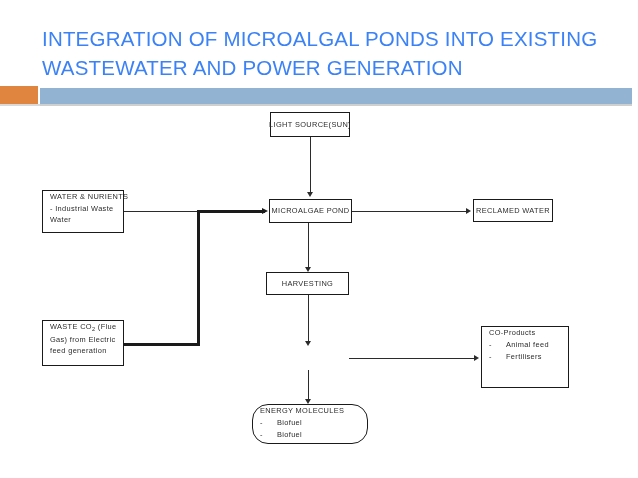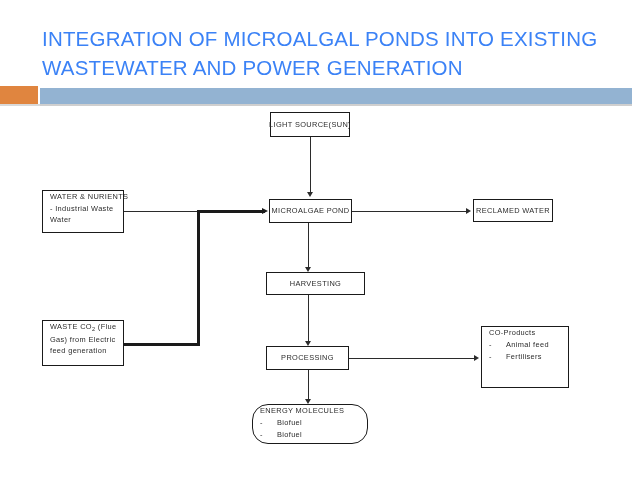--- a/index.html
+++ b/index.html
@@ -168,35 +168,32 @@
   </div>
 
   <div class="box center-text" style="left:269px; top:199px; width:83px; height:24px;">
     <span class="line">MICROALGAE POND</span>
   </div>
 
   <div class="box center-text" style="left:473px; top:199px; width:80px; height:23px;">
     <span class="line">RECLAMED WATER</span>
   </div>
 
-  <div class="box center-text" style="left:266px; top:272px; width:99px; height:23px;">
+  <div class="box center-text" style="left:266px; top:272px; width:83px; height:23px;">
     <span class="line">HARVESTING</span>
   </div>
 
   <div class="box left-text" style="left:42px; top:320px; width:82px; height:46px;">
     <div class="inner">
       <span class="line"><span>WASTE CO</span><sub>2</sub><span>  (Flue</span></span>
       <span class="line">Gas) from Electric</span>
       <span class="line">feed generation</span>
     </div>
   </div>
 
-  <div class="box center-text" style="left:266px; top:346px; width:83px; height:24px;">
-    <span class="line">PROCESSING</span>
-  </div>
 
   <div class="box left-text" style="left:481px; top:326px; width:88px; height:62px;">
     <div class="inner">
       <span class="line">CO-Products</span>
       <span class="bullet-line"><span class="dash">-</span><span>Animal feed</span></span>
       <span class="bullet-line"><span class="dash">-</span><span>Fertilisers</span></span>
     </div>
   </div>
 
   <div class="box left-text" style="left:252px; top:404px; width:116px; height:40px;border-radius:16px;">

